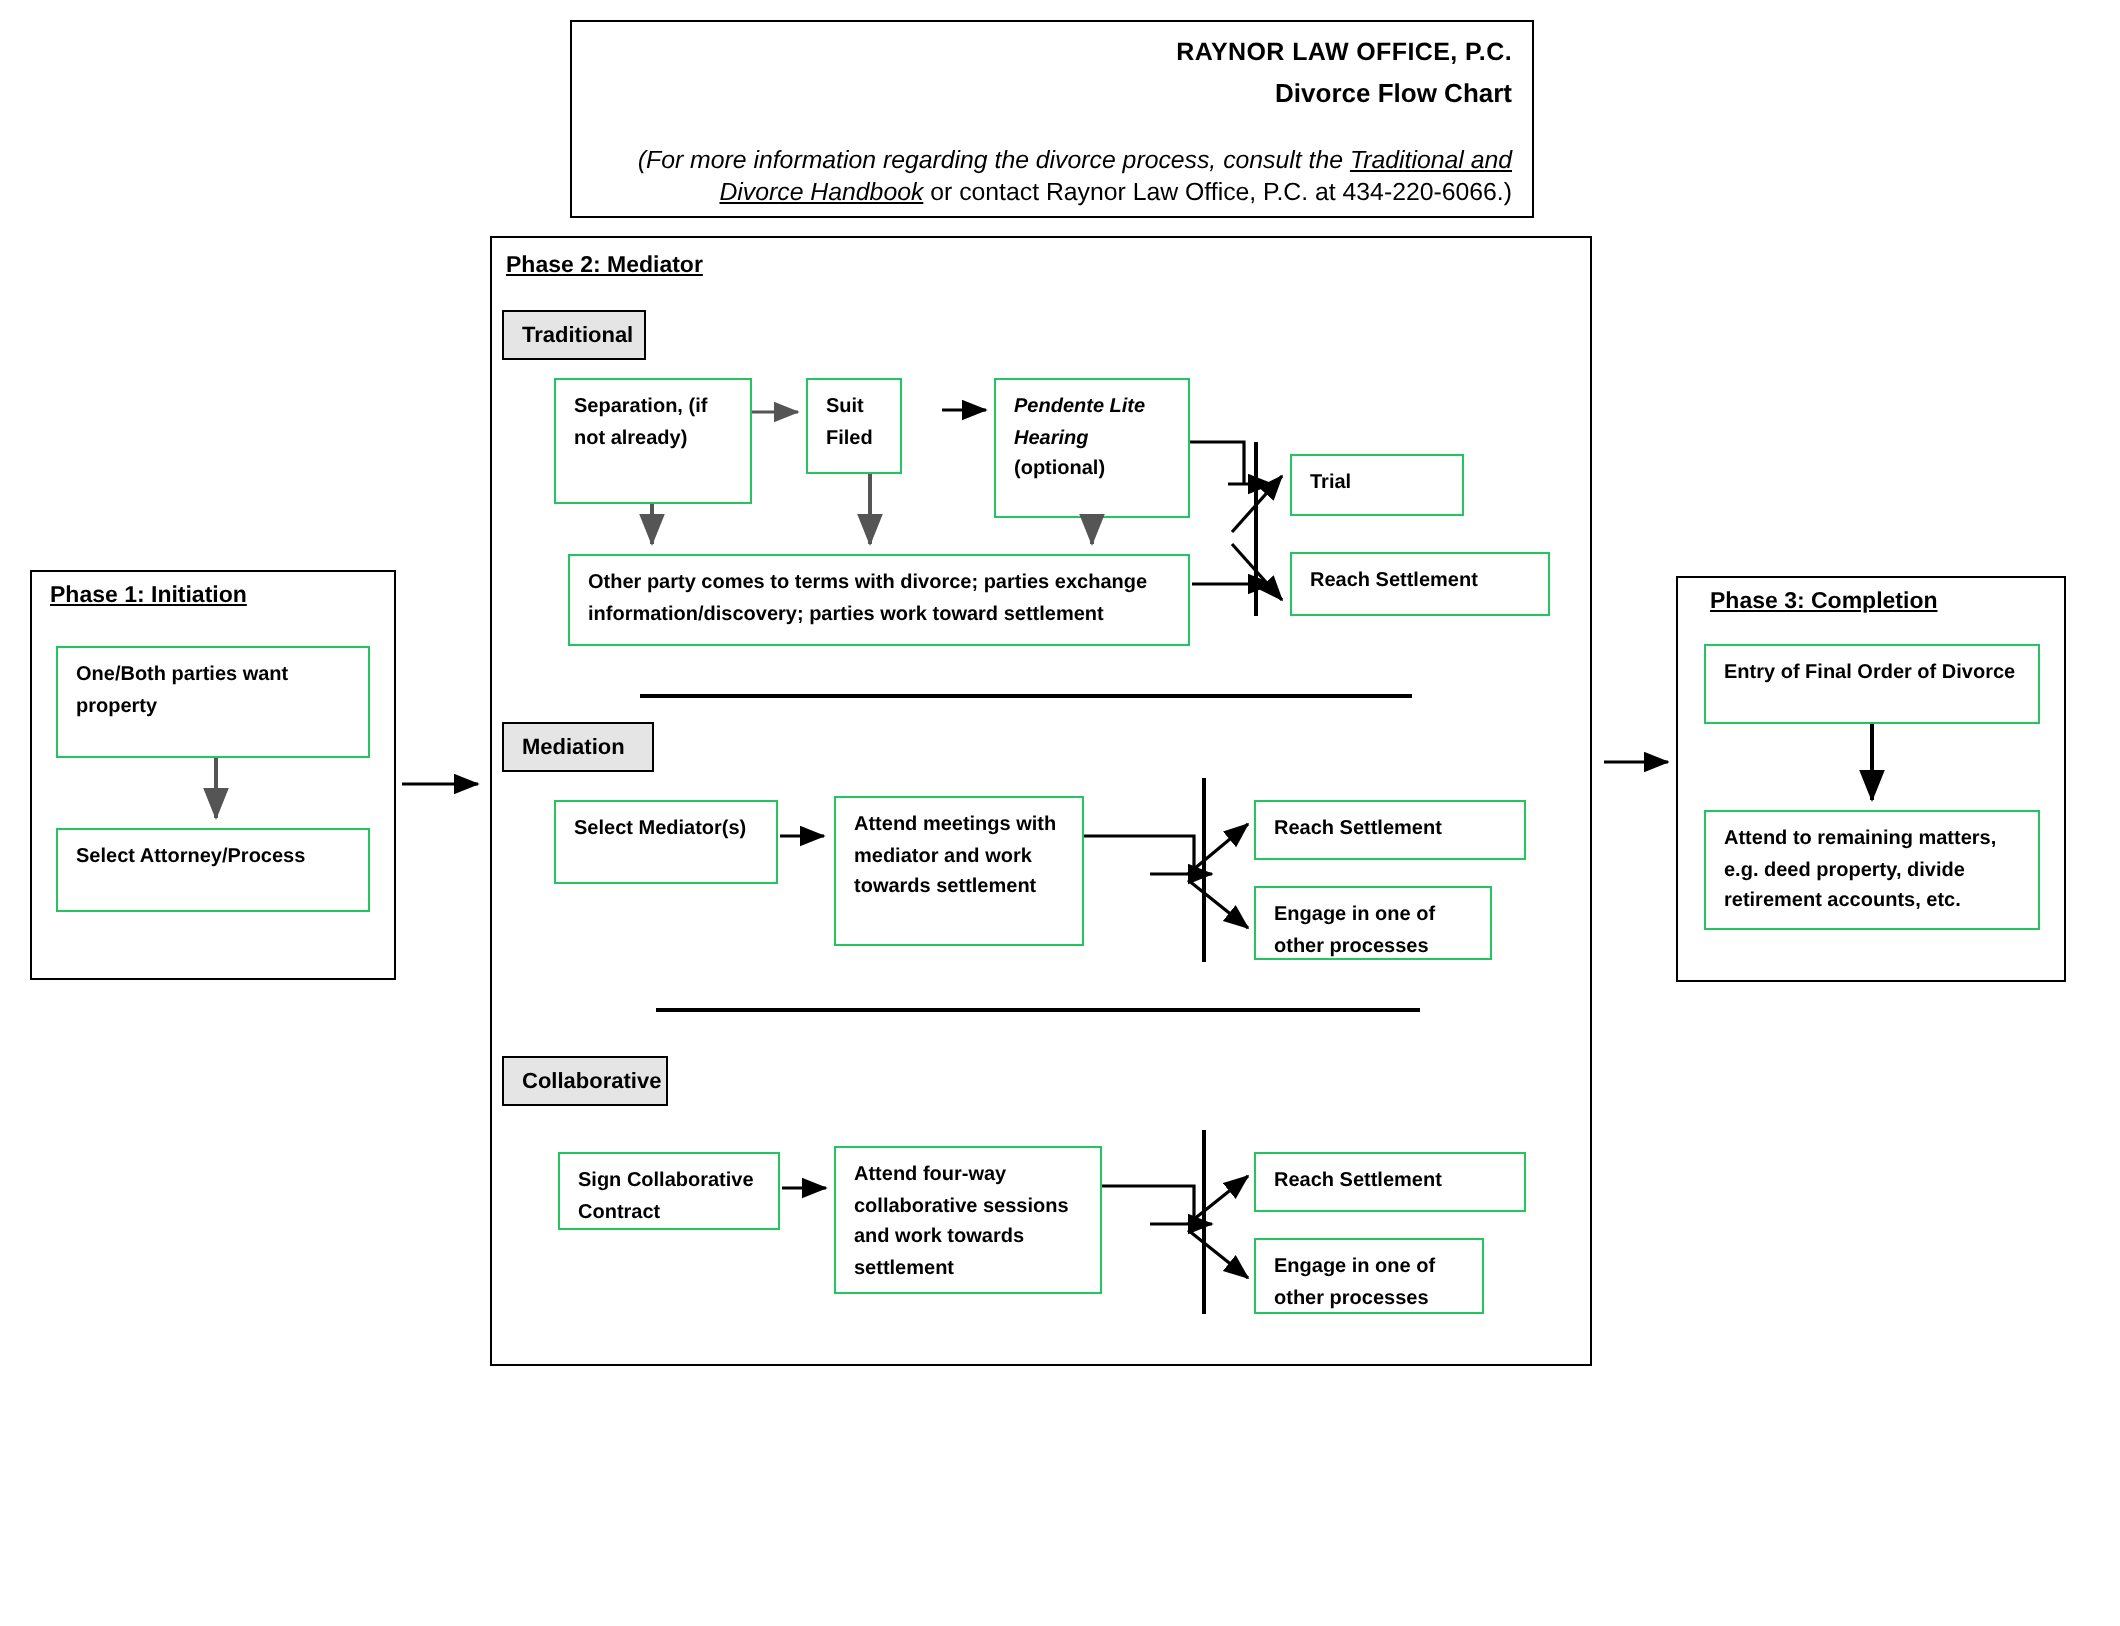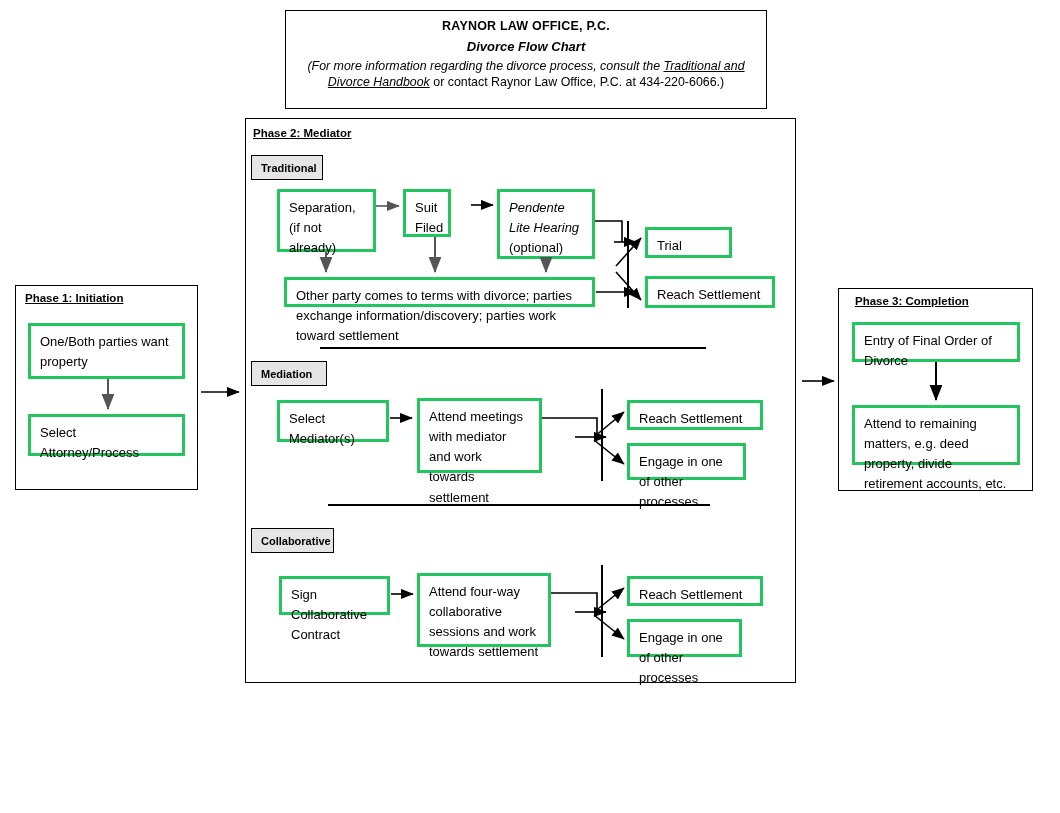--- a/index.html
+++ b/index.html
@@ -30,22 +30,21 @@
   .hdr-line1 {
     font-weight: bold;
     font-size: 12.5px;
     font-variant: small-caps;
     letter-spacing: .2px;
     margin-bottom: 3px;
   }
   .hdr-line2 {
     font-weight: bold;
     font-size: 13px;
-    margin-bottom: 3px;
-    font-style: italic;
+    margin-bottom: 17px;
   }
   .hdr-note {
     font-size: 12.4px;
     font-style: italic;
   }
   .hdr-note .u { text-decoration: underline; }
   .hdr-note .roman { font-style: normal; }
 
   
   .phase-container {
@@ -55,24 +54,24 @@
   .phase-title {
     position: absolute;
     font-size: 11.5px;
     font-weight: bold;
     text-decoration: underline;
     white-space: nowrap;
   }
 
   
   .node {
-    border: 3px solid #22c55e;
+    border: 1px solid #22c55e;
     background: #fff;
-    font-size: 13px;
-    font-weight: normal;
+    font-size: 10px;
+    font-weight: bold;
     line-height: 1.55;
     padding: 6px 9px 4px 9px;
     box-sizing: border-box;
   }
   .node .ital { font-style: italic; }
 
   
   .chip {
     border: 1px solid #000;
     background: #e5e5e5;
@@ -92,21 +91,21 @@
     width: 1060px; height: 813px;
     pointer-events: none;
     overflow: visible;
   }
 </style>
 </head>
 <body>
 
 <div id="page">
 
-  <div class="abs header-box" style="left:285px; top:10px; width:482px; height:99px;">
+  <div class="abs header-box" style="left:285px; top:10px; width:482px; height:99px;text-align:right;">
     <div class="hdr-line1">RAYNOR LAW OFFICE, P.C.</div>
     <div class="hdr-line2">Divorce Flow Chart</div>
     <div class="hdr-note">
       <span>(For more information regarding the divorce process, consult the </span><span class="u">Traditional and</span><br>
       <span class="u">Divorce Handbook</span><span class="roman"> or contact Raynor Law Office, P.C. at 434-220-6066.)</span>
     </div>
   </div>
 
   <div class="abs phase-container" style="left:15px; top:285px; width:183px; height:205px;"></div>
   <div class="phase-title" style="left:25px; top:292px;">Phase 1:  Initiation</div>
@@ -122,21 +121,21 @@
 
   <div class="abs node" style="left:277px; top:189px; width:99px; height:63px;">Separation, (if not already)</div>
 
   <div class="abs node" style="left:403px; top:189px; width:48px; height:48px;">Suit Filed</div>
 
   <div class="abs node" style="left:497px; top:189px; width:98px; height:70px;">
     <span class="ital">Pendente Lite Hearing</span>
     <span>(optional)</span>
   </div>
 
-  <div class="abs node" style="left:284px; top:277px; width:311px; height:30px;">Other party comes to terms with divorce; parties exchange information/discovery; parties work toward settlement</div>
+  <div class="abs node" style="left:284px; top:277px; width:311px; height:46px;">Other party comes to terms with divorce; parties exchange information/discovery; parties work toward settlement</div>
 
   <div class="abs node" style="left:645px; top:227px; width:87px; height:31px;">Trial</div>
 
   <div class="abs node" style="left:645px; top:276px; width:130px; height:32px;">Reach Settlement</div>
 
   <div class="abs jbar" style="left:627px; top:221px; height:87px;"></div>
 
   <div class="abs sep" style="left:320px; top:347px; width:386px;"></div>
 
   <div class="abs chip" style="left:251px; top:361px; width:76px; height:25px;">Mediation</div>

